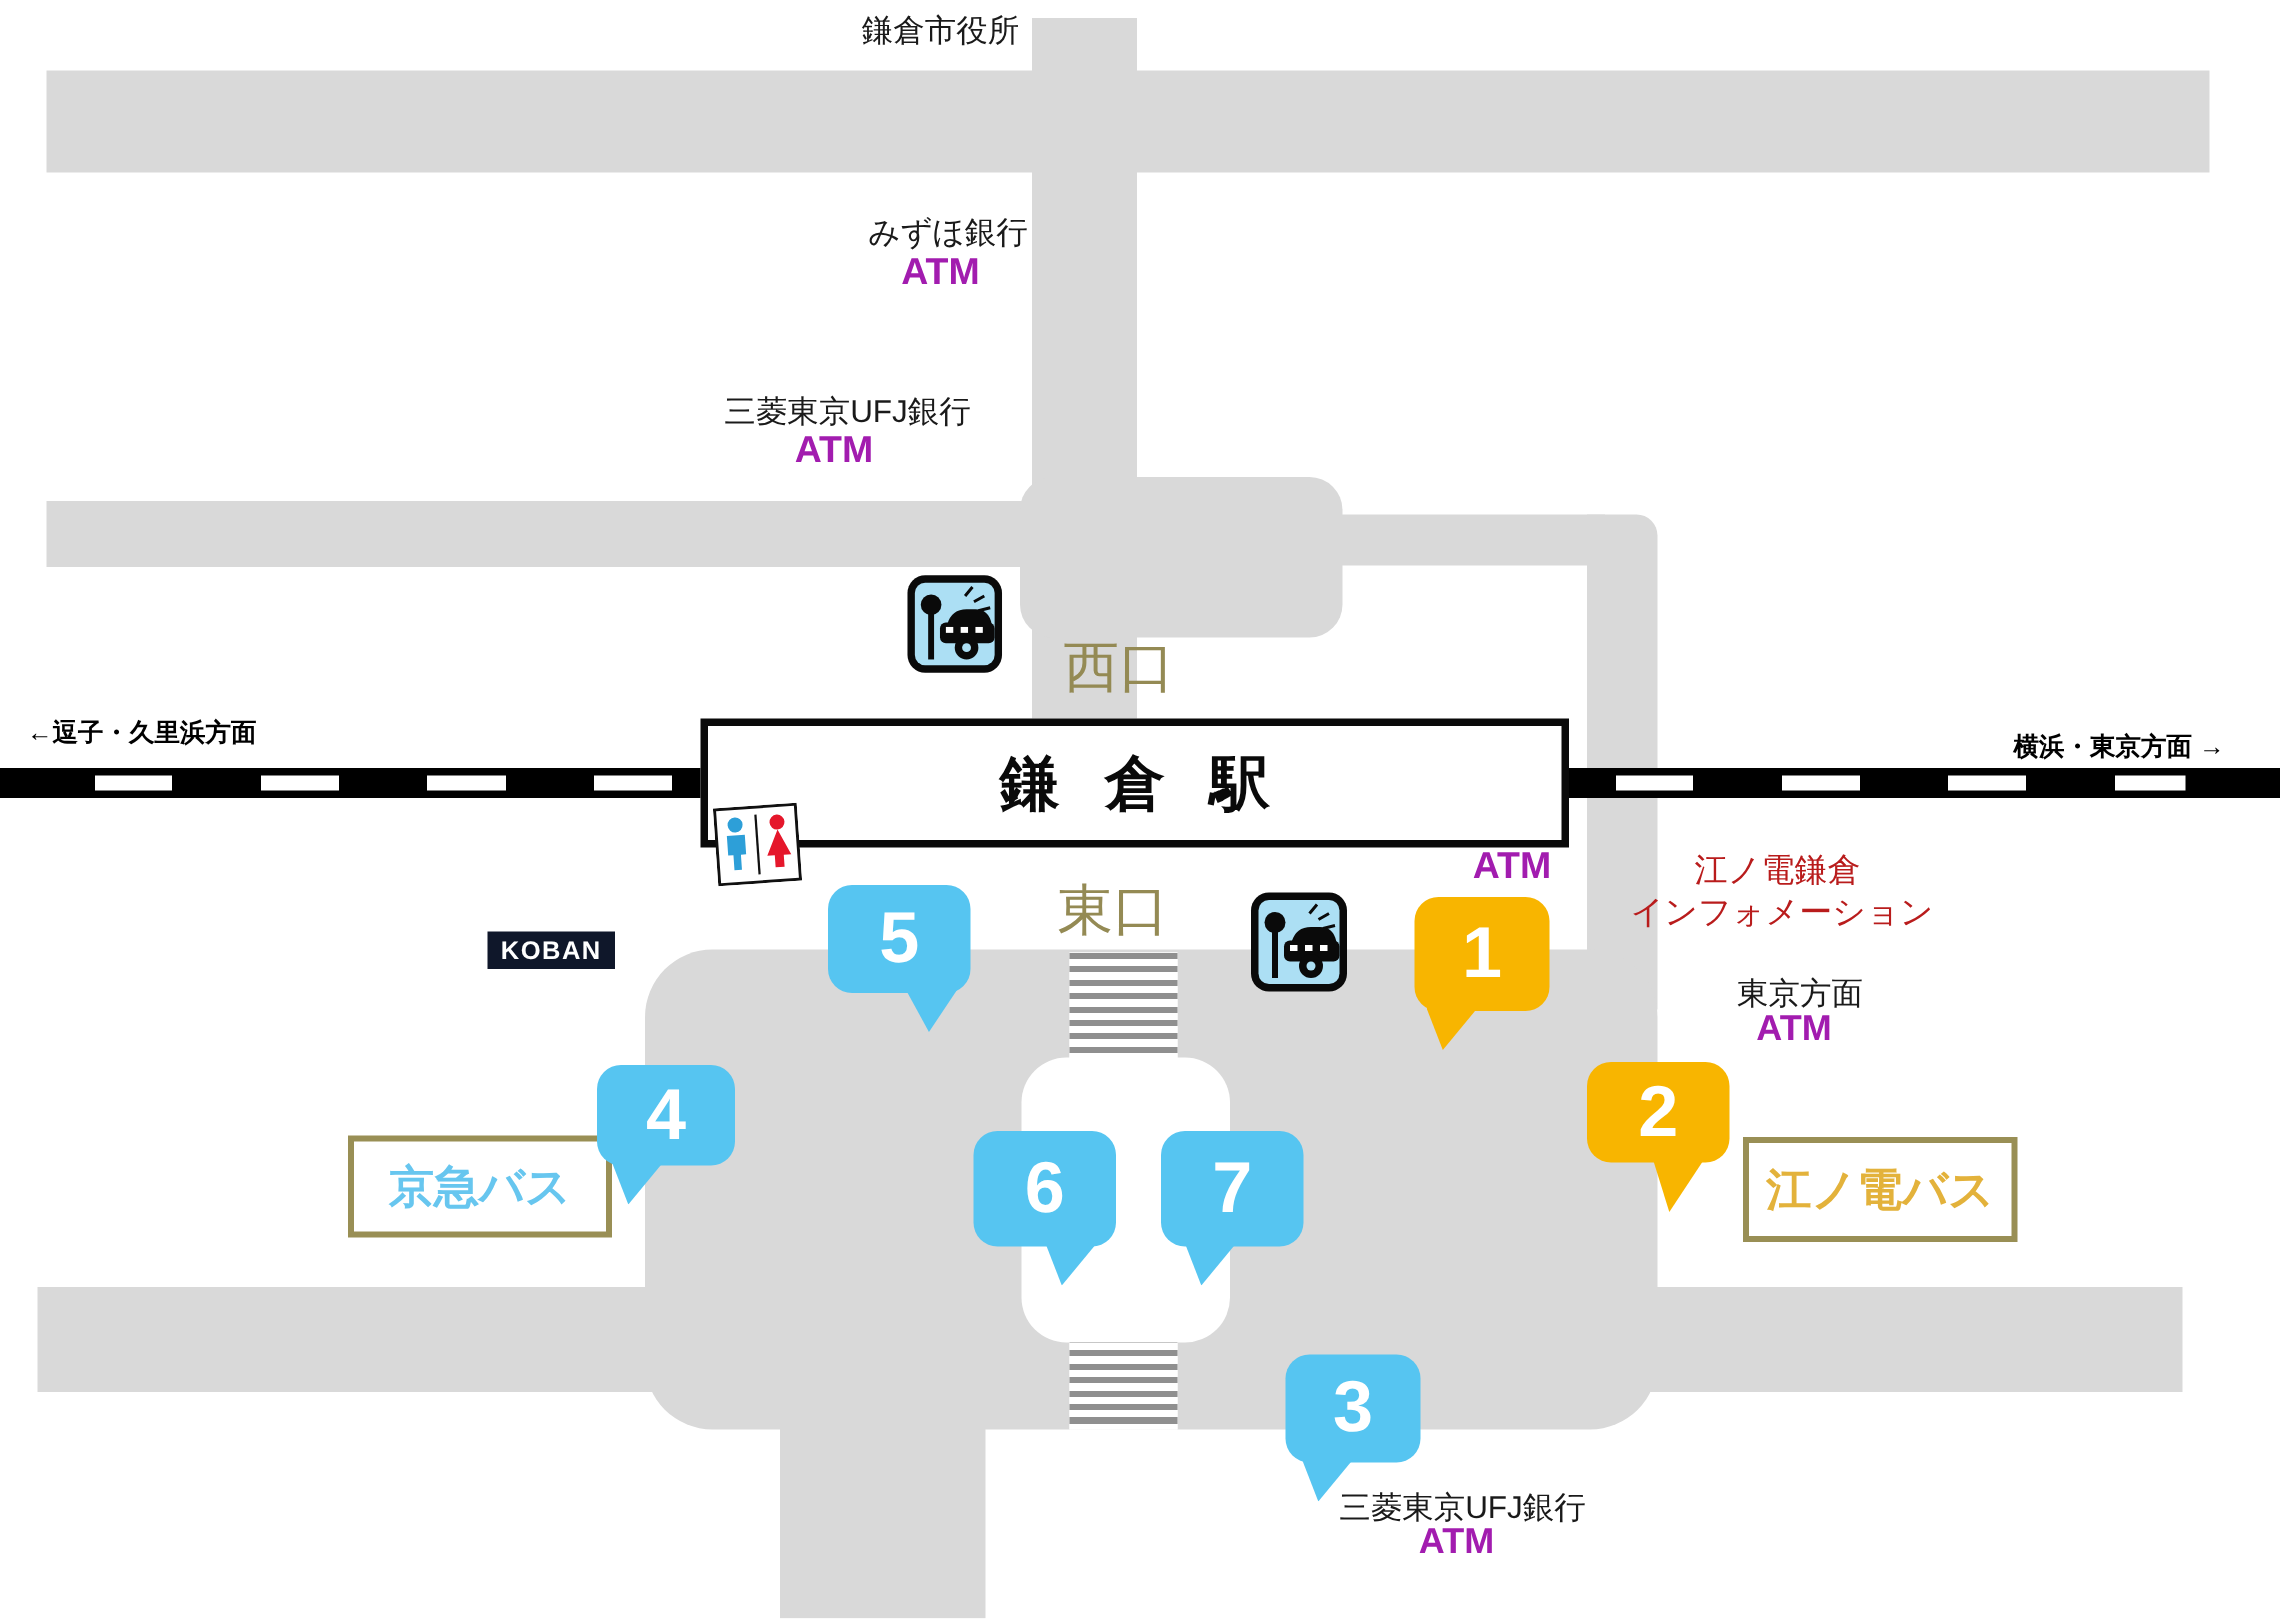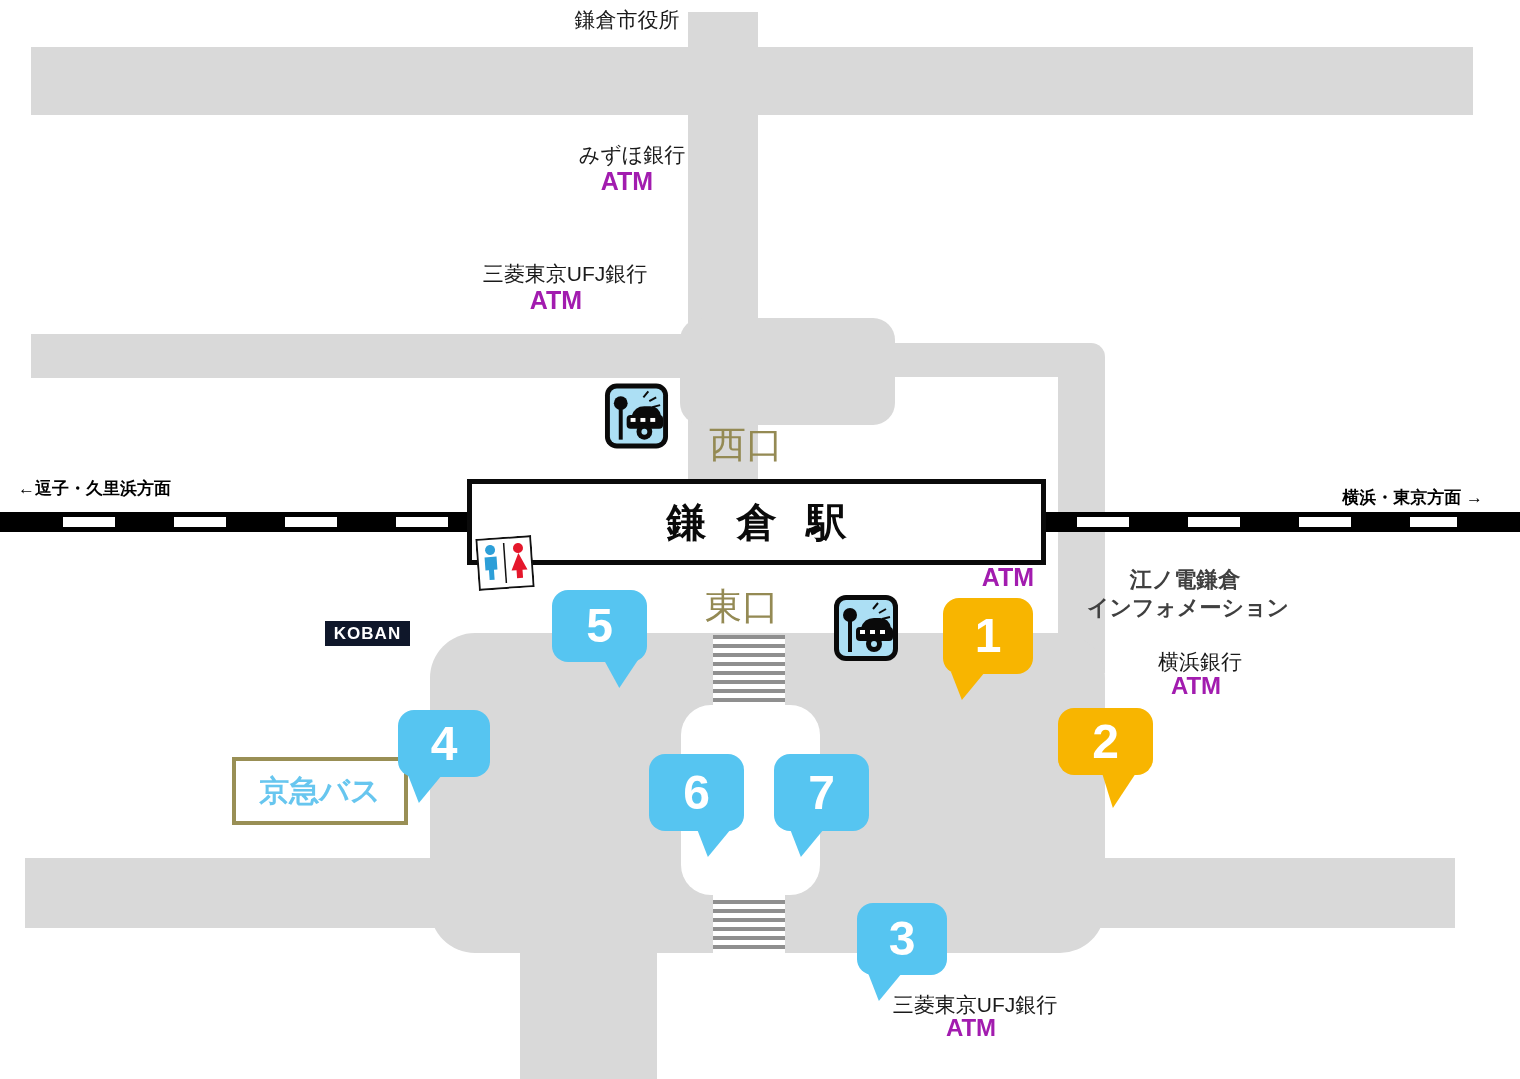--- a/index.html
+++ b/index.html
@@ -35,21 +35,21 @@
   #station-box{position:absolute;left:467px;top:479px;width:579px;height:86px;background:#fff;
     border:5px solid #0a0a0a;box-sizing:border-box;z-index:6;display:flex;align-items:center;justify-content:center;}
   #station-box .station-name{font-size:40px;font-weight:bold;letter-spacing:30px;padding-left:30px;color:#0a0a0a;}
   
   .lbl{position:absolute;white-space:nowrap;z-index:10;}
   .ct{transform:translateX(-50%);}
   .jp{font-size:21px;color:#1a1a1a;}
   .atm{font-size:25px;font-weight:bold;color:#a21caf;}
   .exit{font-size:37px;font-weight:normal;color:#948A54;}
   .dir{font-size:17px;font-weight:bold;color:#000;}
-  .green{font-size:22px;font-weight:bold;color:#404040;}
+  .green{font-size:22px;font-weight:normal;color:#b91c1c;}
   #lbl-cityhall{left:627px;top:6px;}
   #lbl-mizuho{left:632px;top:141px;}
   #lbl-mizuho-atm{left:627px;top:167px;}
   #lbl-ufjw{left:565px;top:260px;}
   #lbl-ufjw-atm{left:556px;top:286px;}
   #lbl-west-exit{left:746px;top:420px;}
   #lbl-east-exit{left:742px;top:582px;}
   #lbl-dir-left{left:18px;top:477px;}
   #lbl-dir-right{right:37px;top:486px;}
   #lbl-sta-atm{left:1008px;top:563px;}
@@ -119,28 +119,31 @@
   <div class="lbl atm ct" id="lbl-mizuho-atm">ATM</div>
   <div class="lbl jp ct" id="lbl-ufjw">三菱東京UFJ銀行</div>
   <div class="lbl atm ct" id="lbl-ufjw-atm">ATM</div>
   <div class="lbl exit ct" id="lbl-west-exit">西口</div>
   <div class="lbl exit ct" id="lbl-east-exit">東口</div>
   <div class="lbl dir" id="lbl-dir-left">←逗子・久里浜方面</div>
   <div class="lbl dir" id="lbl-dir-right">横浜・東京方面 →</div>
   <div class="lbl atm ct" id="lbl-sta-atm">ATM</div>
   <div class="lbl green ct" id="lbl-info1">江ノ電鎌倉</div>
   <div class="lbl green ct" id="lbl-info2">インフォメーション</div>
-  <div class="lbl jp ct" id="lbl-yokohama">横浜銀行</div>
+  <div class="lbl jp ct" id="lbl-yokohama">東京方面</div>
   <div class="lbl atm ct" id="lbl-yokohama-atm">ATM</div>
   <div class="lbl jp ct" id="lbl-ufjs">三菱東京UFJ銀行</div>
   <div class="lbl atm ct" id="lbl-ufjs-atm">ATM</div>
 
   <div id="koban">KOBAN</div>
   <div class="busbox" id="keikyu-box">
     <span>京急バス</span>
+  </div>
+  <div class="busbox" id="enoden-box">
+    <span>江ノ電バス</span>
   </div>
 
   <div class="marker m-orange" id="m1">
     <span>1</span>
       <div class="tail"></div>
   </div>
   <div class="marker m-orange" id="m2">
     <span>2</span>
       <div class="tail"></div>
   </div>

